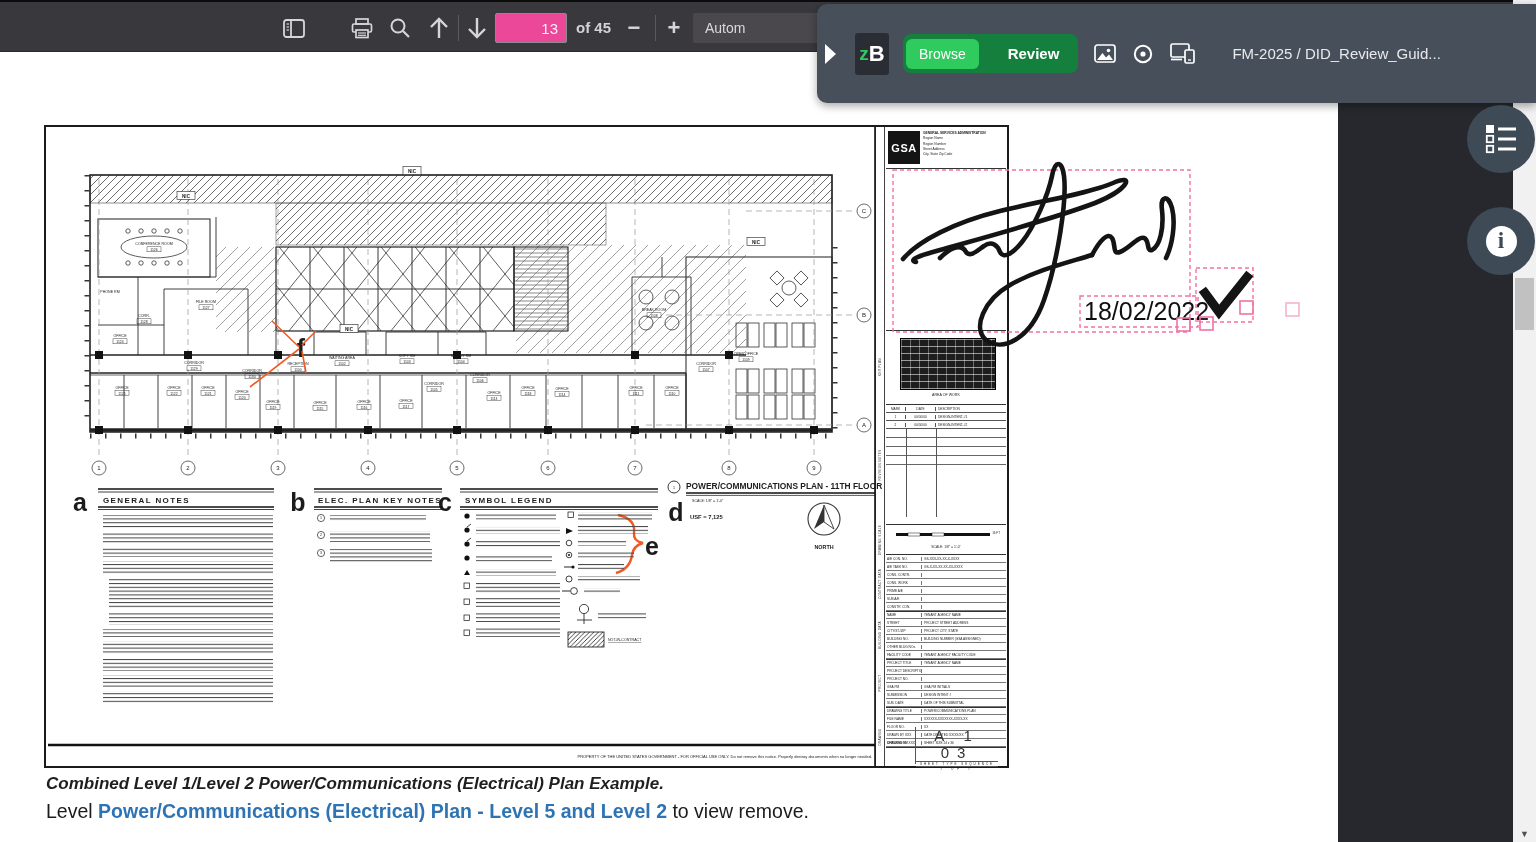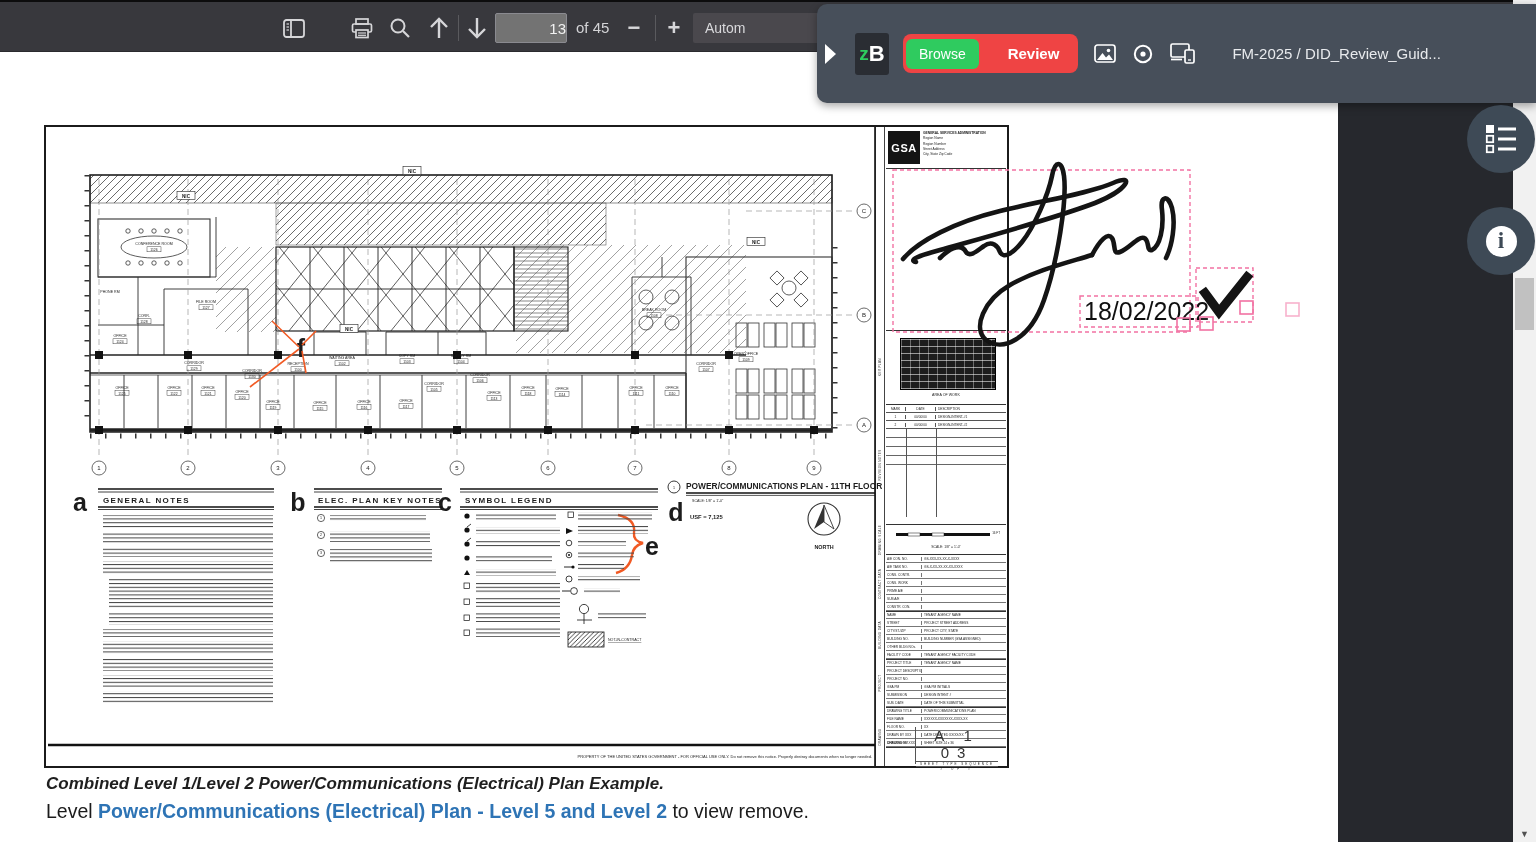--- a/index.html
+++ b/index.html
@@ -5,24 +5,24 @@
   * { margin:0; padding:0; box-sizing:border-box; }
   html,body { width:1536px; height:842px; overflow:hidden; background:#fff;
               font-family:"Liberation Sans", sans-serif; }
 
   
   .pdf-toolbar { position:absolute; left:0; top:0; width:1513px; height:52px;
                  background:#38383d; border-top:2px solid #0c0c0d; border-bottom:1px solid #2a2a2e; z-index:3; }
   .ptb-icon { position:absolute; top:10px; width:32px; height:32px; display:flex; align-items:center;
               justify-content:center; color:#d6d6d9; cursor:pointer; }
   .ptb-divider { position:absolute; top:13px; width:1px; height:26px; background:#5a5a5e; }
-  .page-input { position:absolute; left:495px; top:11px; width:72px; height:30px; background:#737373;
+  .page-input { position:absolute; left:495px; top:11px; width:72px; height:30px; background:#ec4899;
                 border:1px solid #8a8a90; border-radius:2px; color:#f2f2f2; font-size:15px;
-                text-align:right; }
-  .of-label { position:absolute; left:576px; top:17px; color:#d3d3d6; font-size:15px; }
+                text-align:right; padding-right:8px; }
+  .of-label { position:absolute; left:576px; top:17px; color:#d3d3d6; font-size:15px;font-weight:bold; }
   .zoom-box { position:absolute; left:693px; top:11px; width:130px; height:30px; background:#4a484d;
               border-radius:2px; color:#d9d9dc; font-size:14px; line-height:30px; padding-left:12px;
               overflow:hidden; white-space:nowrap; }
   .glyph-btn { font-size:22px; font-weight:bold; }
 
   
   .viewer-dark { position:absolute; left:1338px; top:52px; width:175px; height:790px; background:#26282d; z-index:1; }
   .scrollbar { position:absolute; left:1513px; top:0; width:23px; height:842px; background:#f1f1f1; z-index:2; }
   .scroll-thumb { position:absolute; left:2px; top:278px; width:19px; height:52px; background:#c1c1c1; }
   .scroll-down { position:absolute; left:0; bottom:0; width:23px; height:16px; color:#505050; font-size:9px;
@@ -31,21 +31,21 @@
   
   .zb-panel { position:absolute; left:817px; top:4px; width:719px; height:99px; background:#474f5a;
               border-radius:10px 0 0 10px; z-index:10; display:flex; align-items:center;
               box-shadow:0 3px 8px rgba(0,0,0,.35); }
   .zb-collapse { width:0; height:0; border-left:11px solid #fff; border-top:10px solid transparent;
                  border-bottom:10px solid transparent; margin-left:8px; cursor:pointer; }
   .zb-tile { width:34px; height:42px; background:#2a2d33; border-radius:3px; margin-left:19px;
              display:flex; align-items:center; justify-content:center; font-weight:bold; }
   .zb-tile .z { color:#2fcb5f; font-size:19px; }
   .zb-tile .b { color:#fff; font-size:22px; }
-  .zb-pill { height:39px; background:#ef4444; border-radius:8px; margin-left:14px; display:flex;
+  .zb-pill { height:39px; background:#15803d; border-radius:8px; margin-left:14px; display:flex;
              align-items:center; padding:3px; }
   .zb-browse { background:#2fcb5f; color:#fff; font-size:14px; border-radius:6px; padding:7px 13px; cursor:pointer; }
   .zb-review { color:#fff; font-size:15px; font-weight:bold; padding:0 16px 0 29px; cursor:pointer; }
   .zb-iconbtn { margin-left:16px; cursor:pointer; display:flex; align-items:center; }
   .zb-title { color:#e8eaed; font-size:15px; margin-left:36px; white-space:nowrap; }
 
   
   .fab { position:absolute; width:68px; height:68px; border-radius:50%; background:#3e4a56; z-index:11;
          display:flex; align-items:center; justify-content:center; cursor:pointer; }
   .fab-info-circle { width:31px; height:31px; border-radius:50%; background:#fff; color:#3e4a56;

